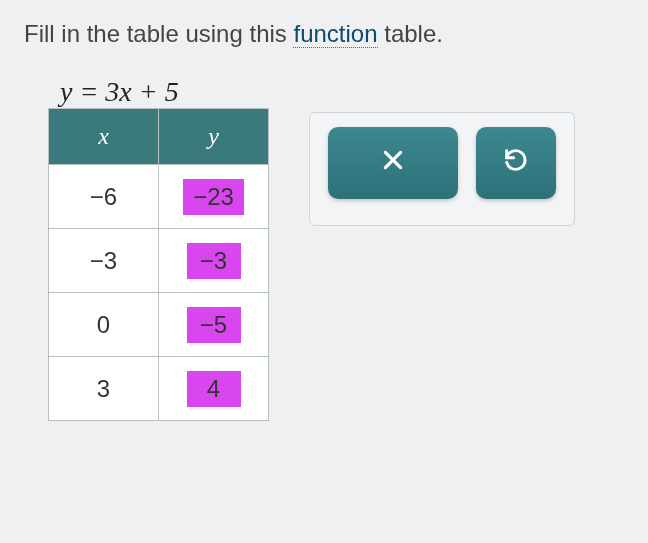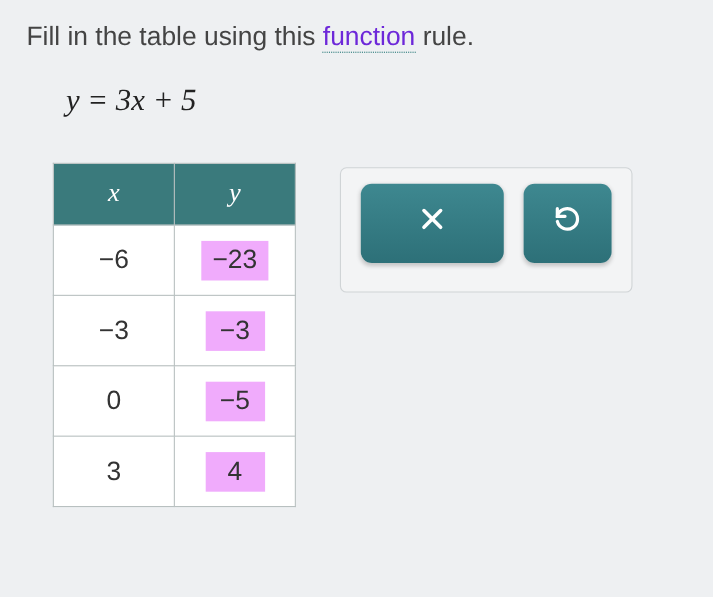--- a/index.html
+++ b/index.html
@@ -11,29 +11,28 @@
     background: #eef0f2;
     font-family: "Segoe UI", Arial, sans-serif;
     color: #333;
   }
   .prompt {
     font-size: 24px;
     color: #444;
     margin-bottom: 28px;
   }
   .prompt .link {
-    color: #6d28d9;
+    color: #0c4a6e;
     border-bottom: 1.5px dotted #2a7a7a;
     cursor: pointer;
   }
   .equation {
     font-size: 28px;
     font-style: italic;
     margin-left: 36px;
-    margin-bottom: 40px;
     color: #222;
     font-family: "Times New Roman", serif;
   }
   .content-row {
     display: flex;
     align-items: flex-start;
     gap: 40px;
   }
   table.xy {
     border-collapse: collapse;
@@ -54,21 +53,21 @@
     border: 1px solid #b8c0c0;
     width: 110px;
     height: 64px;
     text-align: center;
     font-size: 24px;
     color: #333;
     background: #fff;
   }
   table.xy td .answer {
     display: inline-block;
-    background: #f0abfc;
+    background: #d946ef;
     padding: 4px 10px;
     min-width: 54px;
     color: #333;
   }
   .toolbar {
     display: flex;
     gap: 18px;
     background: #f3f4f5;
     padding: 14px 18px 26px 18px;
     border: 1px solid #d0d4d6;
@@ -90,21 +89,21 @@
     justify-content: center;
     box-shadow: 0 2px 4px rgba(0,0,0,0.2);
   }
   .tool-btn.reset { width: 80px; }
   .tool-btn svg { stroke: #fff; fill: none; }
 </style>
 </head>
 <body>
 
 <div class="prompt">
-  <span>Fill in the table using this </span><span class="link">function</span><span> rule.</span>
+  <span>Fill in the table using this </span><span class="link">function</span><span> table.</span>
 </div>
 
 <div class="equation">y = 3x + 5</div>
 
 <div class="content-row">
   <table class="xy">
     <thead>
       <tr>
         <th>x</th>
         <th>y</th>

